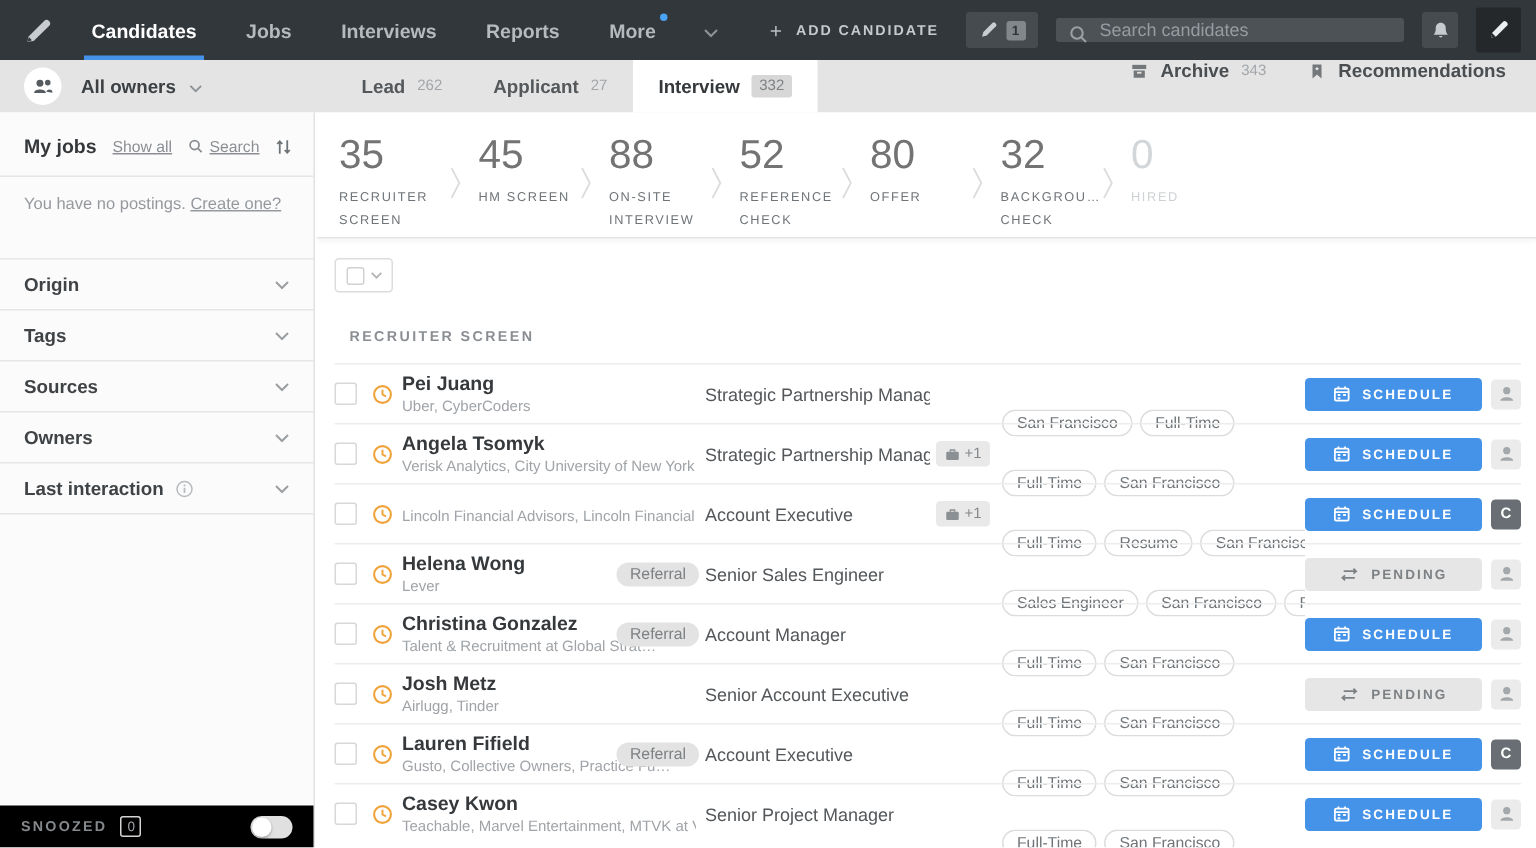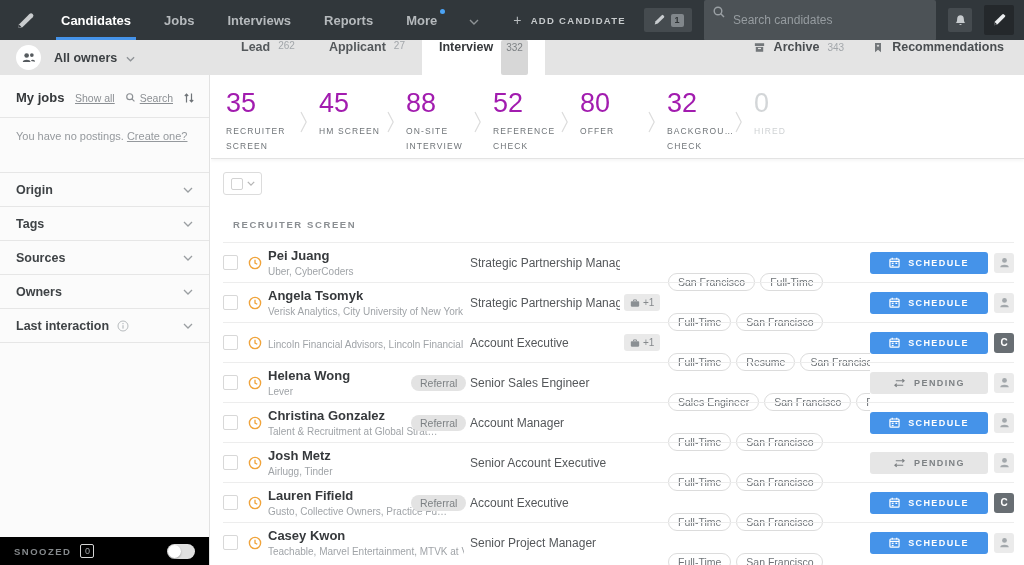--- a/index.html
+++ b/index.html
@@ -15,34 +15,34 @@
   .nav-item.active { color:#fff; }
   .nav-item.active::after { content:""; position:absolute; left:-2px; right:-2px; bottom:0; height:3px; background:#4593e9; }
   .nav-dot { position:absolute; top:9px; right:-5px; width:5px; height:5px; border-radius:50%; background:#4ba3f5; }
   .nav-caret { color:#8e9396; margin-left:2px; margin-top:3px; cursor:pointer; }
   .topnav-right { margin-left:auto; display:flex; align-items:center; gap:12px; }
   .add-candidate { background:none; border:none; color:#c6cacc; font-family:inherit; font-size:9.5px; font-weight:bold; letter-spacing:1.3px; display:flex; align-items:center; gap:8px; cursor:pointer; padding:0 6px; }
   .add-candidate .plus { font-size:14px; font-weight:normal; color:#b9bdc0; }
   .compose-btn { width:48px; height:24px; background:#454b4f; border:none; border-radius:2px; display:flex; align-items:center; justify-content:center; gap:6px; cursor:pointer; }
   .compose-badge { width:13px; height:13px; background:#81878b; color:#2f3437; font-size:9px; font-weight:bold; line-height:13px; text-align:center; border-radius:2px; font-family:inherit; }
   .search-box { position:relative; }
-  .search-box input { width:232px; height:41px; background:#4c5256; border:none; border-radius:2px; padding:0 8px 0 29px; color:#f0abfc; font-size:12px; font-family:inherit; outline:none; }
+  .search-box input { width:232px; height:16px; background:#4c5256; border:none; border-radius:2px; padding:0 8px 0 29px; color:#f0abfc; font-size:12px; font-family:inherit; outline:none; }
   .search-box input::placeholder { color:#969ca0; }
   .search-box .mag { position:absolute; left:8px; top:5px; }
   .bell-btn { width:24px; height:24px; background:#454b4f; border:none; border-radius:2px; display:flex; align-items:center; justify-content:center; cursor:pointer; }
   .edit-btn { width:30px; height:30px; background:#24282b; border:none; border-radius:2px; display:flex; align-items:center; justify-content:center; cursor:pointer; }
 
   
   .filterbar { position:absolute; top:40px; left:0; right:0; height:35px; background:#e4e4e4; display:flex; align-items:stretch; }
   .owners { width:210px; display:flex; align-items:center; padding-left:16px; cursor:pointer; }
   .owners-avatar { width:25px; height:25px; border-radius:50%; background:#fff; display:flex; align-items:center; justify-content:center; margin-right:13px; }
   .owners-label { font-size:12.5px; font-weight:bold; color:#3c4043; }
   .owners .caret { color:#8e9296; margin-left:9px; margin-top:2px; }
   .tabs { display:flex; margin-left:14px; }
-  .tab { display:flex; padding:0 17px; cursor:pointer; }
+  .tab { display:flex; align-items:center; padding:0 17px; cursor:pointer; }
   .tab-label { font-size:12.5px; font-weight:bold; color:#54585b; }
   .tab-count { font-size:10px; color:#a2a6aa; margin-left:8px; }
   .tab.active { background:#fff; }
   .tab.active .tab-label { color:#36393c; }
   .tab.active .tab-count { background:#d7d7d7; color:#7d8184; border-radius:2px; padding:2px 5px; }
   .filterbar-right { margin-left:auto; display:flex; align-items:flex-start; gap:28px; padding-right:20px; }
   .fb-btn { display:flex; align-items:center; gap:8px; background:none; border:none; cursor:pointer; font-family:inherit; }
   .fb-label { font-size:12.5px; font-weight:bold; color:#4a4e51; }
   .fb-count { font-size:10px; color:#a2a6aa; }
 
@@ -65,21 +65,21 @@
   .snoozed-label { font-size:9.5px; font-weight:bold; letter-spacing:1.5px; color:#85898c; }
   .snoozed-count { margin-left:9px; min-width:14px; height:14px; border:1px solid #d4d4d4; border-radius:2px; font-size:9px; color:#a0a4a8; text-align:center; line-height:13px; padding:0 2px; }
   .toggle { margin-left:auto; width:28px; height:15px; border-radius:8px; background:#e0e0e0; position:relative; cursor:pointer; }
   .toggle .knob { position:absolute; left:1px; top:1px; width:13px; height:13px; border-radius:50%; background:#fff; box-shadow:0 1px 2px rgba(0,0,0,.3); }
 
   
   .main { position:absolute; top:75px; left:211px; right:0; bottom:0; background:#fff; overflow:hidden; }
   .stages { height:84px; display:flex; border-bottom:1px solid #e3e3e3; box-shadow:0 2px 3px rgba(0,0,0,.04); }
   .stage { position:relative; padding:13px 0 0 15px; flex:0 0 auto; }
   .stage:last-child { flex:1 1 auto; }
-  .stage-count { font-size:27px; color:#a21caf; }
+  .stage-count { font-size:27px; color:#737373; }
   .stage-name { margin-top:5px; font-size:8.5px; letter-spacing:1.1px; color:#6f7478; line-height:1.8; width:72px; }
   .stage.muted .stage-count { color:#d3d6d8; }
   .stage.muted .stage-name { color:#cfd2d4; }
   .stage .sep { position:absolute; left:-4px; top:36px; }
 
   .toolbar { margin:13px 0 0 12px; }
   .select-all { width:39px; height:23px; background:#fff; border:1px solid #dcdcdc; border-radius:3px; display:flex; align-items:center; justify-content:center; gap:4px; cursor:pointer; }
   .select-all .box { width:12px; height:12px; border:1px solid #d2d2d2; border-radius:2px; background:#fff; }
   .select-all .caret { color:#b5b5b5; }
 

